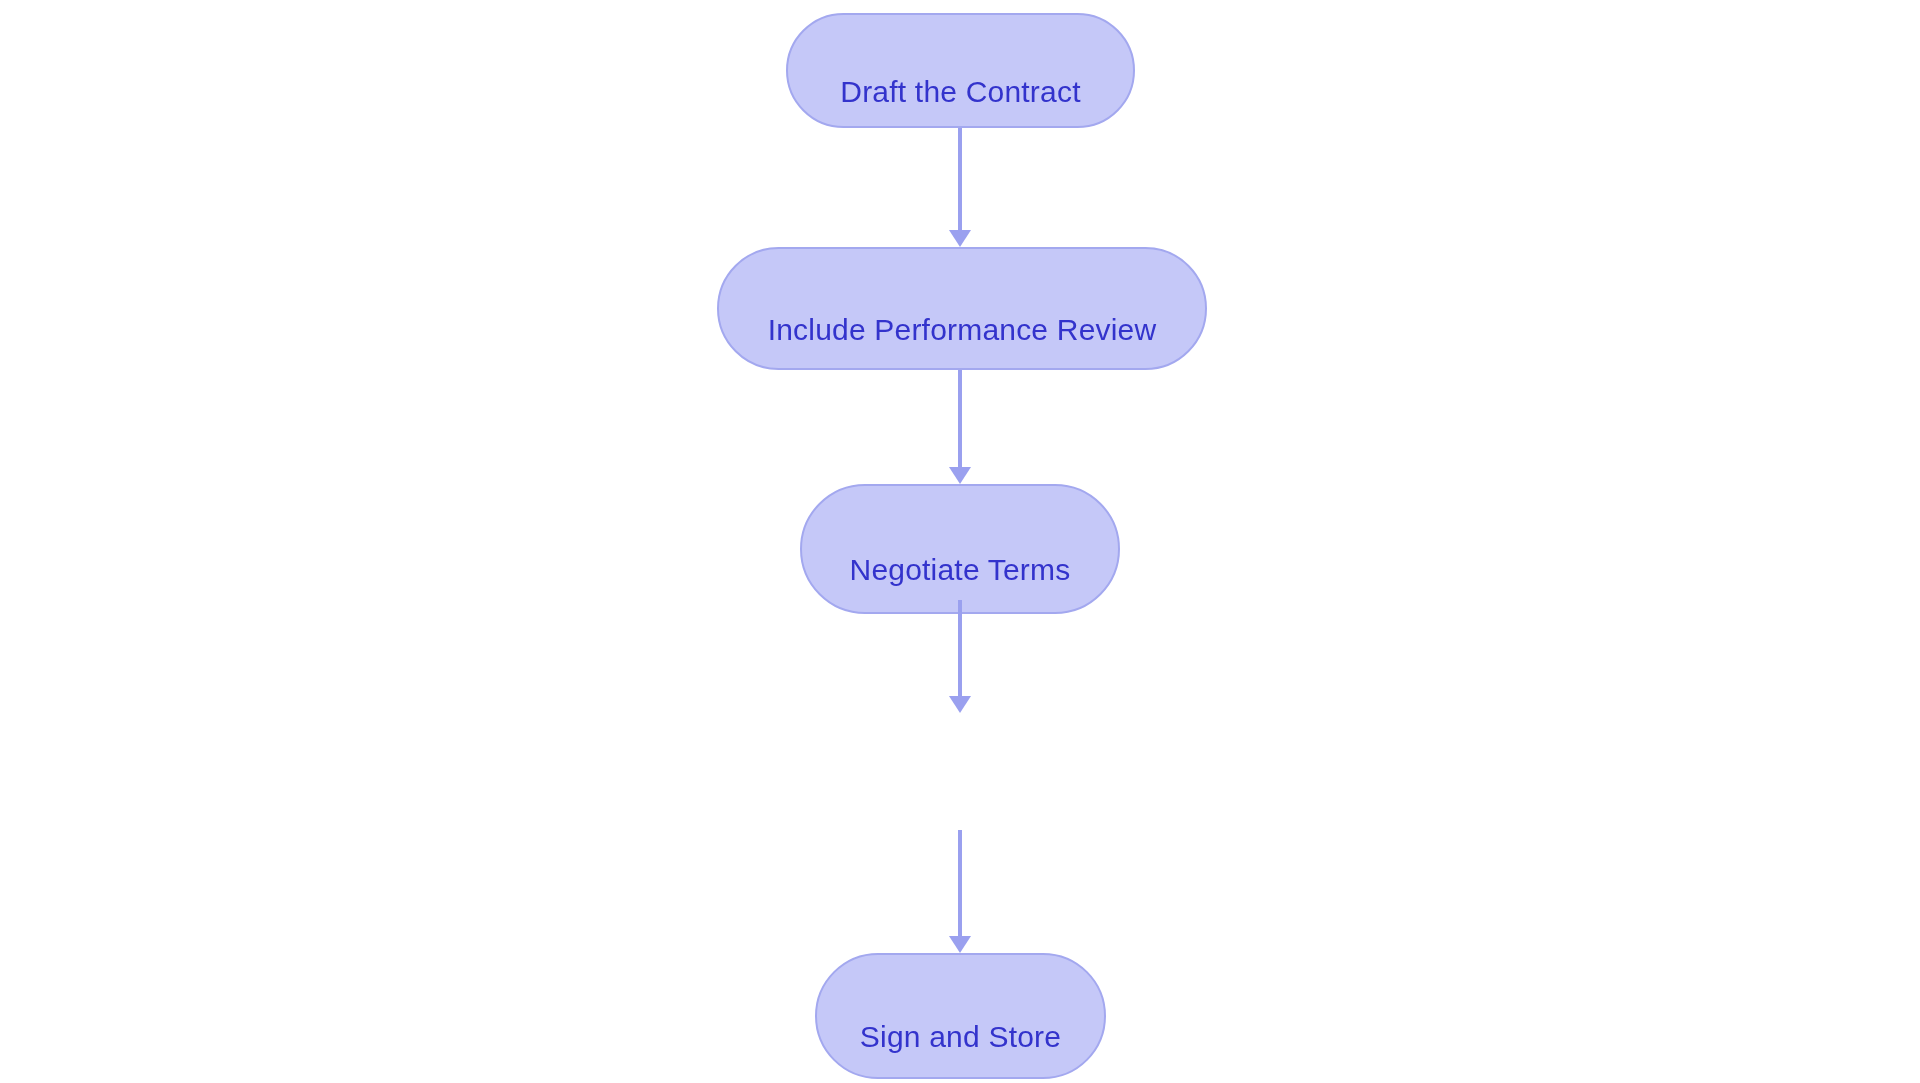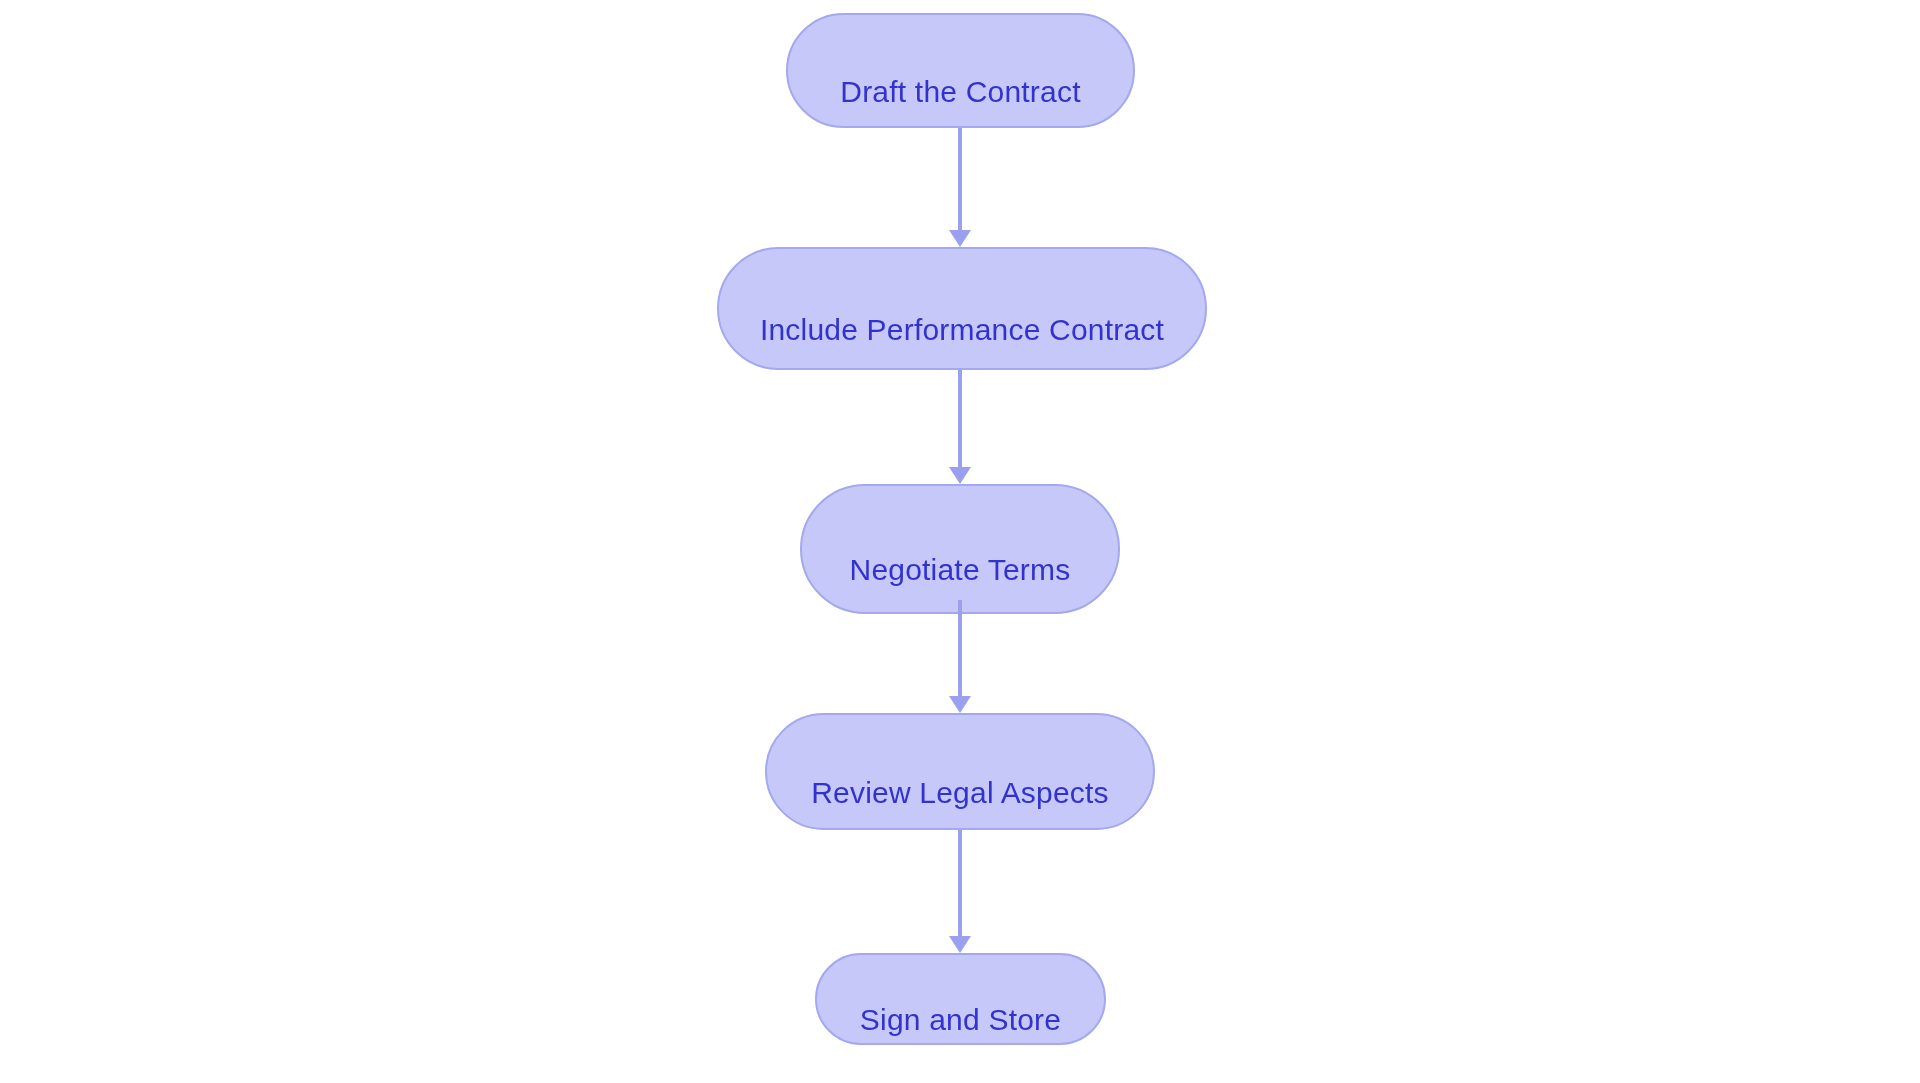--- a/index.html
+++ b/index.html
@@ -40,21 +40,21 @@
   .node-label {
     display: block;
     margin-top: 42px;
   }
 
   
   .node-1 { position: absolute; left: 786px;  top: 13px;   width: 349px; height: 115px; }
   .node-2 { position: absolute; left: 717px;  top: 247px;  width: 490px; height: 123px; }
   .node-3 { position: absolute; left: 800px;  top: 484px;  width: 320px; height: 130px; }
   .node-4 { position: absolute; left: 765px;  top: 713px;  width: 390px; height: 117px; }
-  .node-5 { position: absolute; left: 815px;  top: 953px;  width: 291px; height: 92px; }
+  .node-5 { position: absolute; left: 815px;  top: 953px;  width: 291px; height: 126px; }
 
   
   .connector {
     position: absolute;
     width: 24px;
     left: 948px;
   }
   .connector .line {
     position: absolute;
     left: 10px;
@@ -96,40 +96,37 @@
   <div class="node node-1">
     <span class="node-label">Draft the Contract</span>
   </div>
 
   <div class="connector conn-1">
     <div class="line"></div>
     <div class="head"></div>
   </div>
 
   <div class="node node-2">
-    <span class="node-label">Include Performance Contract</span>
+    <span class="node-label">Include Performance Review</span>
   </div>
 
   <div class="connector conn-2">
     <div class="line"></div>
     <div class="head"></div>
   </div>
 
   <div class="node node-3">
     <span class="node-label">Negotiate Terms</span>
   </div>
 
   <div class="connector conn-3">
     <div class="line"></div>
     <div class="head"></div>
   </div>
 
-  <div class="node node-4">
-    <span class="node-label">Review Legal Aspects</span>
-  </div>
 
   <div class="connector conn-4">
     <div class="line"></div>
     <div class="head"></div>
   </div>
 
   <div class="node node-5">
     <span class="node-label">Sign and Store</span>
   </div>
 

